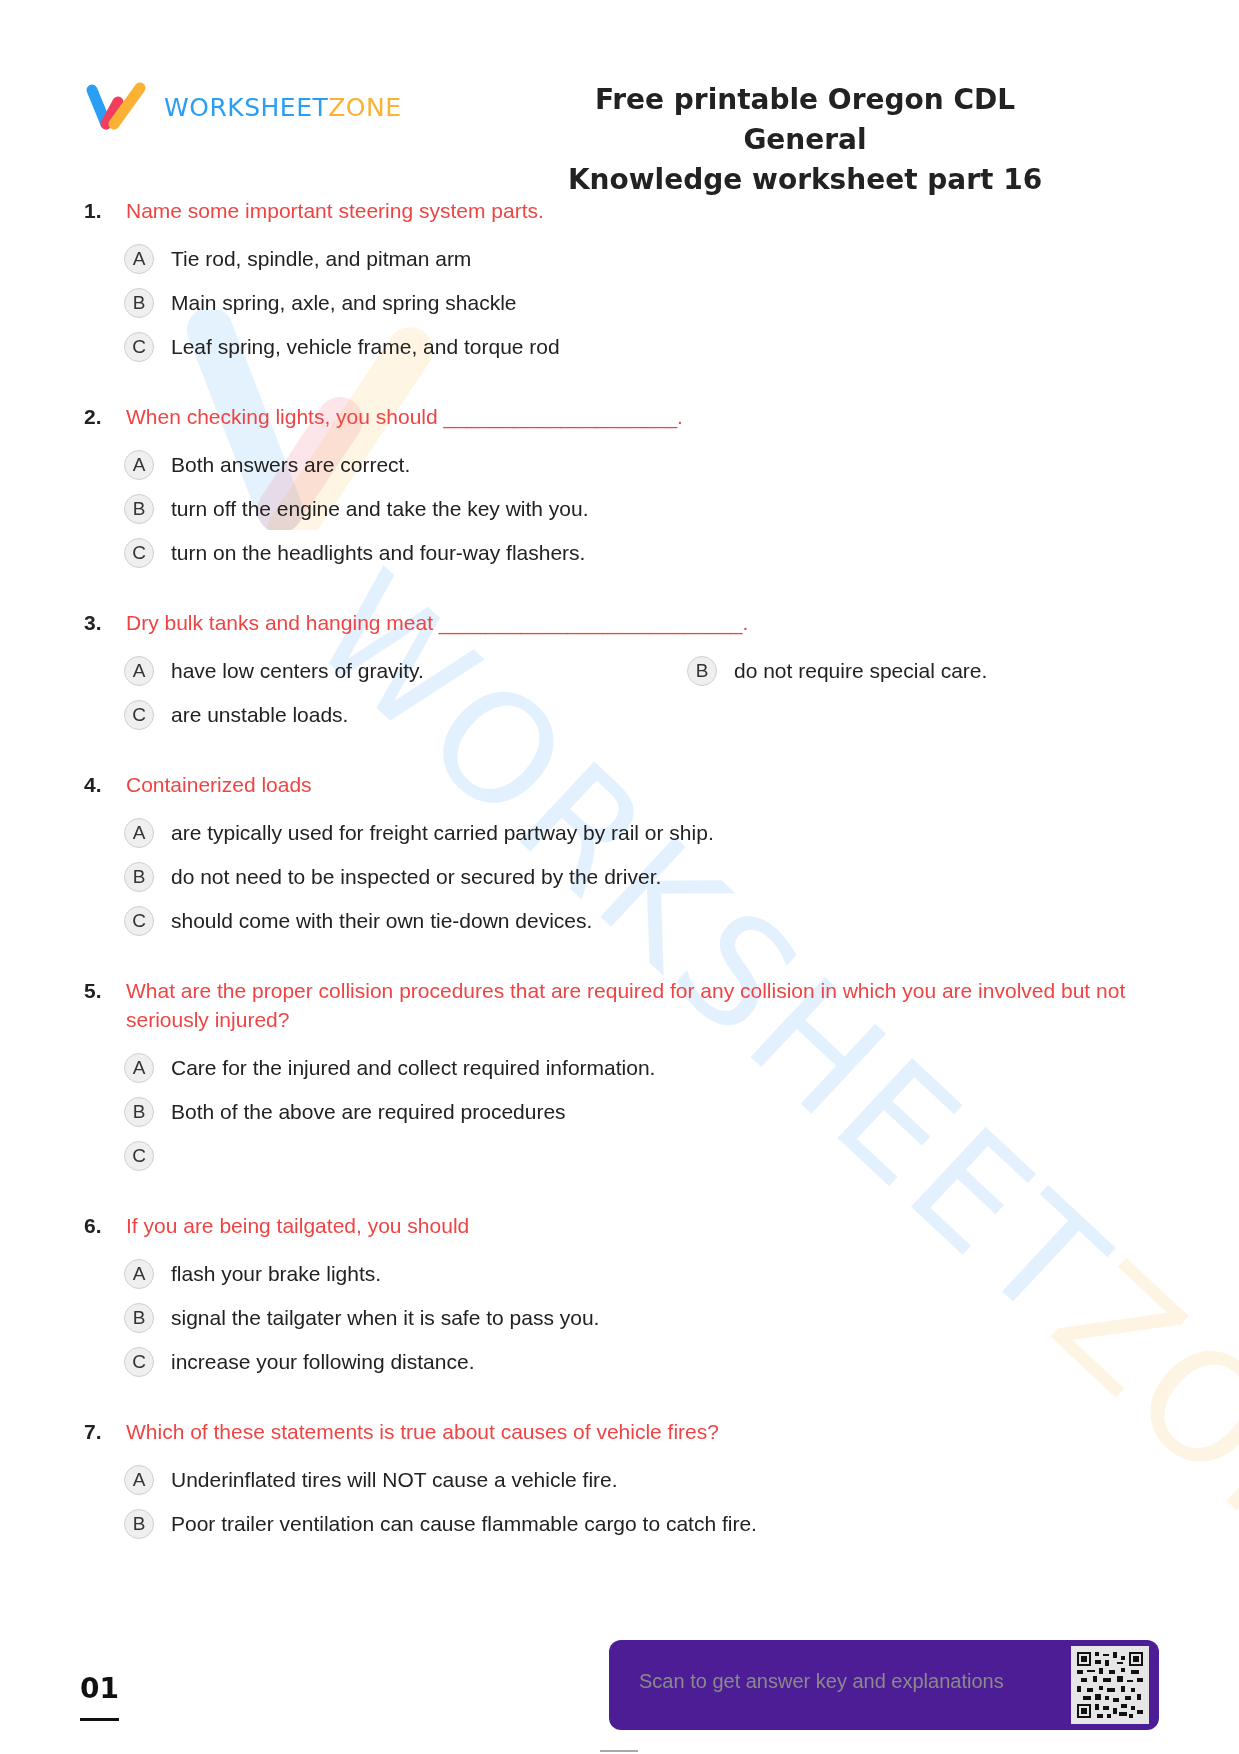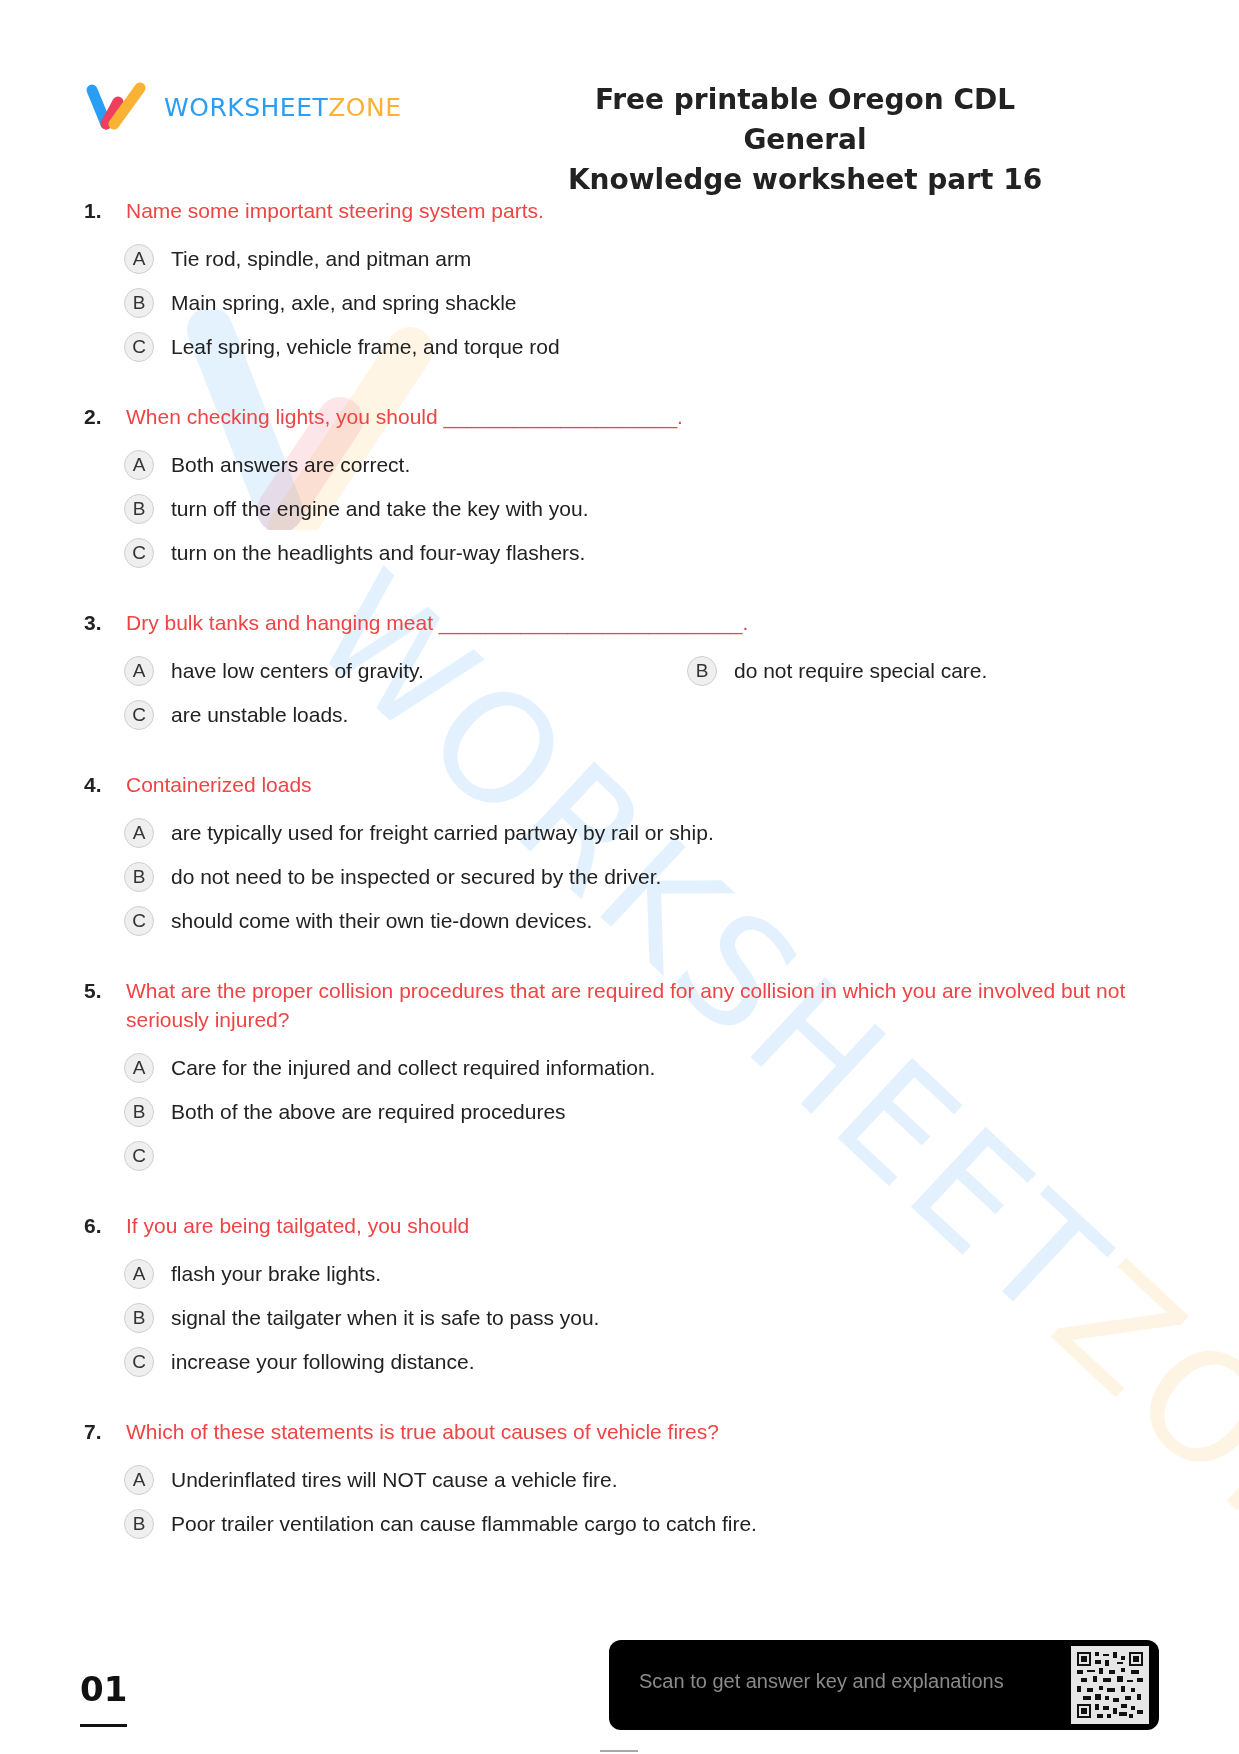--- a/index.html
+++ b/index.html
@@ -45,26 +45,26 @@
     .option.half { width: 563px; }
     .bubble {
       width: 30px; height: 30px; border-radius: 50%; background: #efefef;
       border: 1px solid #cfcfcf; box-sizing: border-box;
       display: flex; align-items: center; justify-content: center;
       font-size: 19px; color: #333; margin-right: 17px; flex-shrink: 0;
     }
     .opt-text { font-size: 21px; color: #222; }
     .footer-num {
       position: absolute; left: 80px; top: 1672px; font-family: "DejaVu Sans", sans-serif;
-      font-weight: bold; font-size: 34px; color: #111;
-      border-bottom: 3px solid #111; line-height: 34px; padding-bottom: 18px;
+      font-weight: bold; font-size: 28px; color: #111;
+      border-bottom: 3px solid #111; line-height: 34px; padding-bottom: 12px;
     }
     .qr-box {
       position: absolute; left: 609px; top: 1640px; width: 550px; height: 90px;
-      background: #000000; border-radius: 12px; z-index: 2;
+      background: #4c1d95; border-radius: 12px; z-index: 2;
     }
     .qr-text {
       position: absolute; left: 30px; top: 30px; font-size: 20px; color: #8a8a8a;
     }
     .qr-code {
       position: absolute; right: 10px; top: 6px; width: 78px; height: 78px; background: #e6e6e6;
       display: flex; align-items: center; justify-content: center;
     }
     .bottom-line {
       position: absolute; left: 600px; top: 1750px; width: 38px; height: 2px; background: #a8a8a8;

